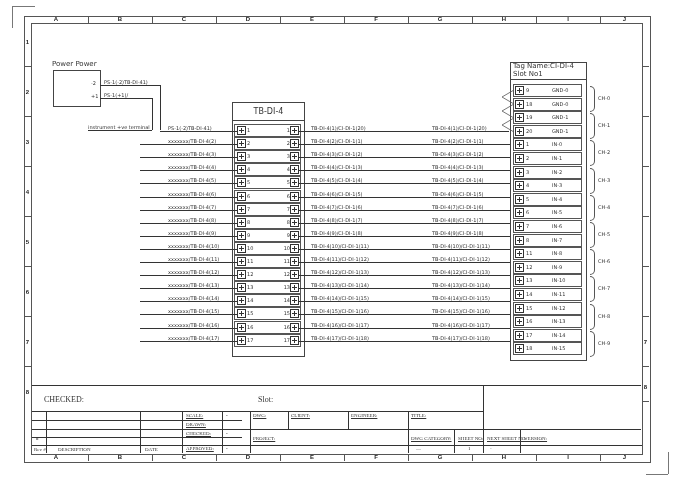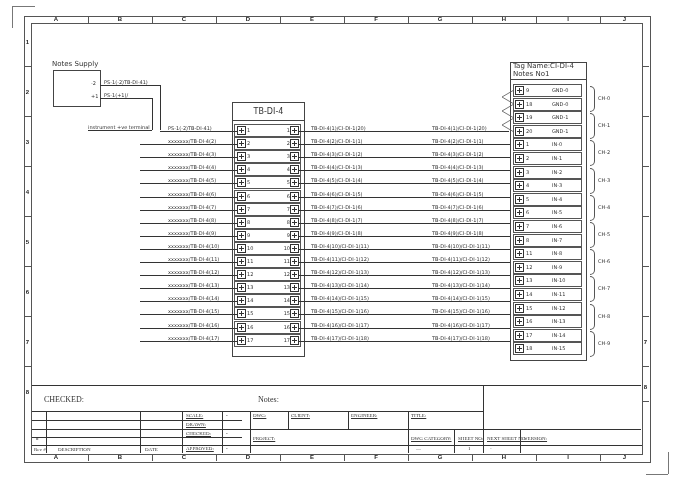--- a/index.html
+++ b/index.html
@@ -99,21 +99,21 @@
   <div class="ln hl" style="left:0;top:143px;width:7px;background:#555;"></div>
   <div class="ln hl" style="left:0;top:193px;width:7px;background:#555;"></div>
   <div class="ln hl" style="left:0;top:243px;width:7px;background:#555;"></div>
   <div class="ln hl" style="left:0;top:293px;width:7px;background:#555;"></div>
   <div class="zone" style="left:0;width:7px;top:316px;">7</div>
   <div class="ln hl" style="left:0;top:343px;width:7px;background:#555;"></div>
   <div class="zone" style="left:0;width:7px;top:361px;">8</div>
   <div class="ln hl" style="left:0;top:378px;width:7px;background:#555;"></div>
 </div>
 
-<div class="t" style="left:52px;top:60px;font-size:7px;line-height:8px;">Notes Supply</div>
+<div class="t" style="left:52px;top:60px;font-size:7px;line-height:8px;">Power Power</div>
 <div class="box" style="left:53px;top:70px;width:46px;height:35px;"></div>
 <div class="t t5" style="left:91px;top:80px;">-2</div>
 <div class="t t5" style="left:91px;top:93px;">+1</div>
 <div class="t t5" style="left:104px;top:79px;">PS-1(-2)TB-DI-41)</div>
 <div class="ln hl" style="left:100px;top:85px;width:60px;"></div>
 <div class="ln vl" style="left:160px;top:85px;height:45px;"></div>
 <div class="t t5" style="left:104px;top:92px;">PS-1(+1)/</div>
 <div class="ln hl" style="left:100px;top:98px;width:52px;"></div>
 <div class="ln vl" style="left:152px;top:98px;height:32px;"></div>
 <div class="t t5" style="left:88px;top:124px;">instrument +ve terminal</div>
@@ -328,21 +328,21 @@
       <div class="t t5" style="left:168px;top:335px;">xxxxxxx/TB-DI-4(17)</div>
       <div class="ln hl" style="left:140px;top:341px;width:97px;"></div>
       <div class="t t5" style="left:311px;top:335px;">TB-DI-4(17)/CI-DI-1(18)</div>
       <div class="t t5" style="left:432px;top:335px;">TB-DI-4(17)/CI-DI-1(18)</div>
       <div class="ln hl" style="left:299px;top:341px;width:215px;"></div>
     </div>
   </div>
 
 <div class="box" style="left:510px;top:62px;width:75px;height:16px;">
   <div class="t" style="left:2px;top:0;font-size:7px;line-height:7px;">Tag Name:CI-DI-4</div>
-  <div class="t" style="left:2px;top:8px;font-size:7px;line-height:7px;">Notes No1</div>
+  <div class="t" style="left:2px;top:8px;font-size:7px;line-height:7px;">Slot No1</div>
 </div>
 <div class="box" style="left:510px;top:79px;width:75px;height:280px;"></div>
 
 <div id="card-rows">
     <div>
       <div class="tbrow" style="left:513px;top:84px;width:69px;"></div>
       <div class="term" style="left:515px;top:86px;"></div>
       <div class="t t5" style="left:526px;top:87px;">9</div>
       <div class="t t5" style="left:552px;top:87px;">GND-0</div>
     </div>
@@ -504,21 +504,21 @@
       <div class="t t5" style="left:598px;top:313px;">CH-8</div>
     </div>
     <div>
       <div class="brace" style="left:590px;top:331px;height:24px;"></div>
       <div class="t t5" style="left:598px;top:340px;">CH-9</div>
     </div>
   </div>
 
 <div class="ln hl" style="left:32px;top:385px;width:609px;"></div>
 <div class="t serif" style="left:44px;top:395px;font-size:8px;line-height:9px;">CHECKED:</div>
-<div class="t serif" style="left:258px;top:395px;font-size:8px;line-height:9px;">Notes:</div>
+<div class="t serif" style="left:258px;top:395px;font-size:8px;line-height:9px;">Slot:</div>
 <div class="ln vl" style="left:483px;top:385px;height:68px;"></div>
 <div class="ln hl" style="left:32px;top:411px;width:451px;"></div>
 <div class="ln hl" style="left:32px;top:420px;width:210px;"></div>
 <div class="ln hl" style="left:32px;top:429px;width:609px;"></div>
 <div class="ln hl" style="left:32px;top:437px;width:210px;"></div>
 <div class="ln hl" style="left:32px;top:445px;width:610px;"></div>
 <div class="ln vl" style="left:46px;top:411px;height:42px;"></div>
 <div class="ln vl" style="left:140px;top:411px;height:42px;"></div>
 <div class="ln vl" style="left:182px;top:411px;height:42px;"></div>
 <div class="ln vl" style="left:222px;top:411px;height:42px;"></div>

